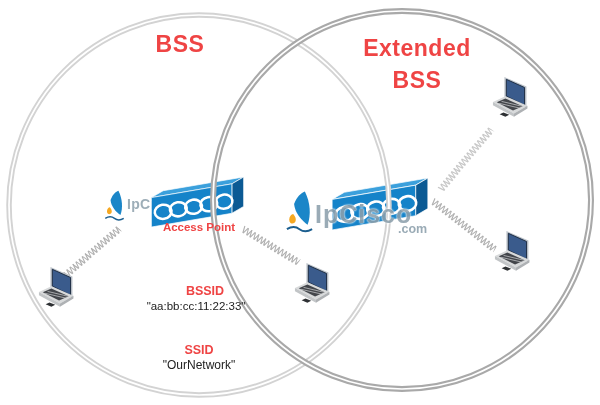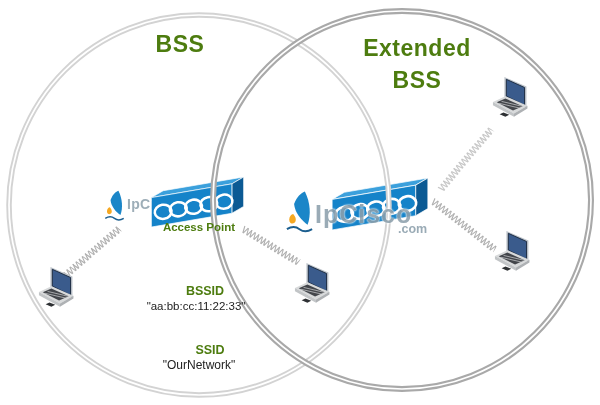--- a/index.html
+++ b/index.html
@@ -33,21 +33,21 @@
   .lap-edge2{fill:#aeb1b4;}
   .lap-pad{fill:#2e3134;}
 
   
   .squiggle{position:absolute;z-index:3;font-family:"DejaVu Sans",sans-serif;
             font-size:13px;letter-spacing:-2.5px;color:var(--signal);
             transform-origin:left center;white-space:nowrap;overflow:hidden;
             height:15px;line-height:14px;}
 
   
-  .t{position:absolute;z-index:7;text-align:center;color:#4d7c0f;}
+  .t{position:absolute;z-index:7;text-align:center;color:#ef4444;}
   .big{font-weight:700;font-size:23px;letter-spacing:.5px;}
   .mid{font-weight:700;font-size:22px;}
   .cap{font-weight:700;font-size:11.5px;}
   .h{font-weight:700;font-size:12.5px;}
   .v{font-weight:400;font-size:11.5px;color:#222;}
   .v2{font-weight:400;font-size:12px;color:#222;}
   .two-line{line-height:32px;}
 
   
   .wm{position:absolute;font-weight:600;color:var(--watermark-text);}
@@ -143,16 +143,16 @@
   <div class="squiggle" style="left:432px;top:193px;width:80px;transform:rotate(38deg)">wwwwwwwwwwww</div>
 
   <div class="t big" style="left:128px;top:31px;width:104px">BSS</div>
   <div class="t big two-line" style="left:352px;top:32px;width:130px">
     <div>Extended</div>
     <div>BSS</div>
   </div>
 
   <div class="t h" style="left:145px;top:284px;width:120px">BSSID</div>
   <div class="t v" style="left:126px;top:300px;width:140px">"aa:bb:cc:11:22:33"</div>
-  <div class="t h" style="left:150px;top:343px;width:120px">SSID</div>
+  <div class="t h" style="left:139px;top:343px;width:120px">SSID</div>
   <div class="t v2" style="left:129px;top:358px;width:140px">"OurNetwork"</div>
 
 </div>
 
 </body></html>

